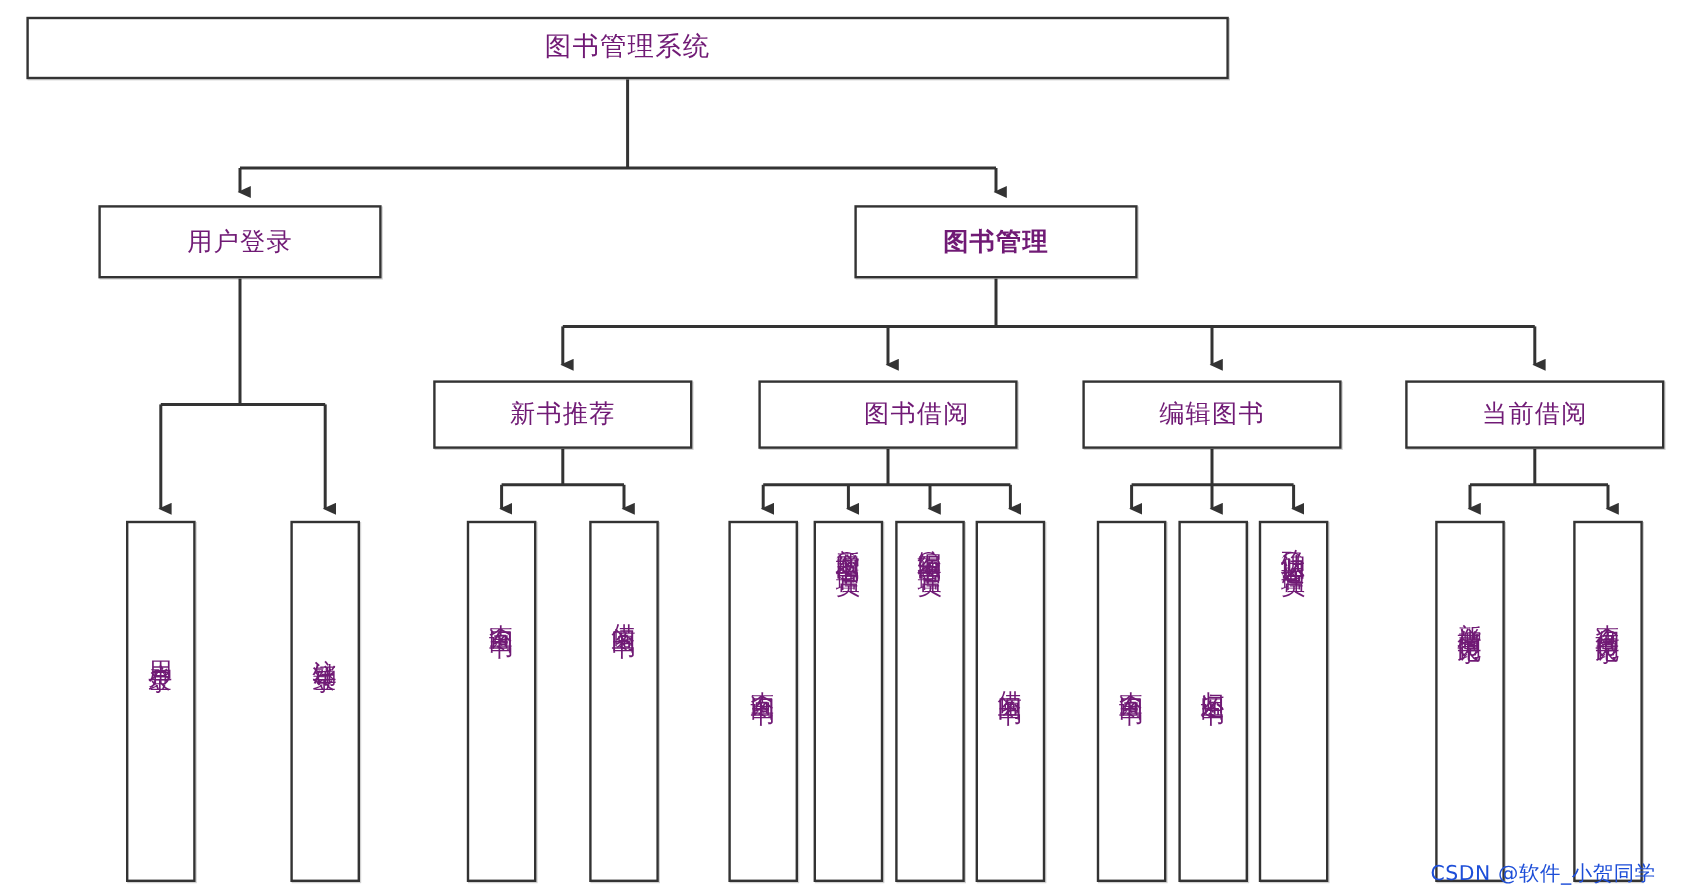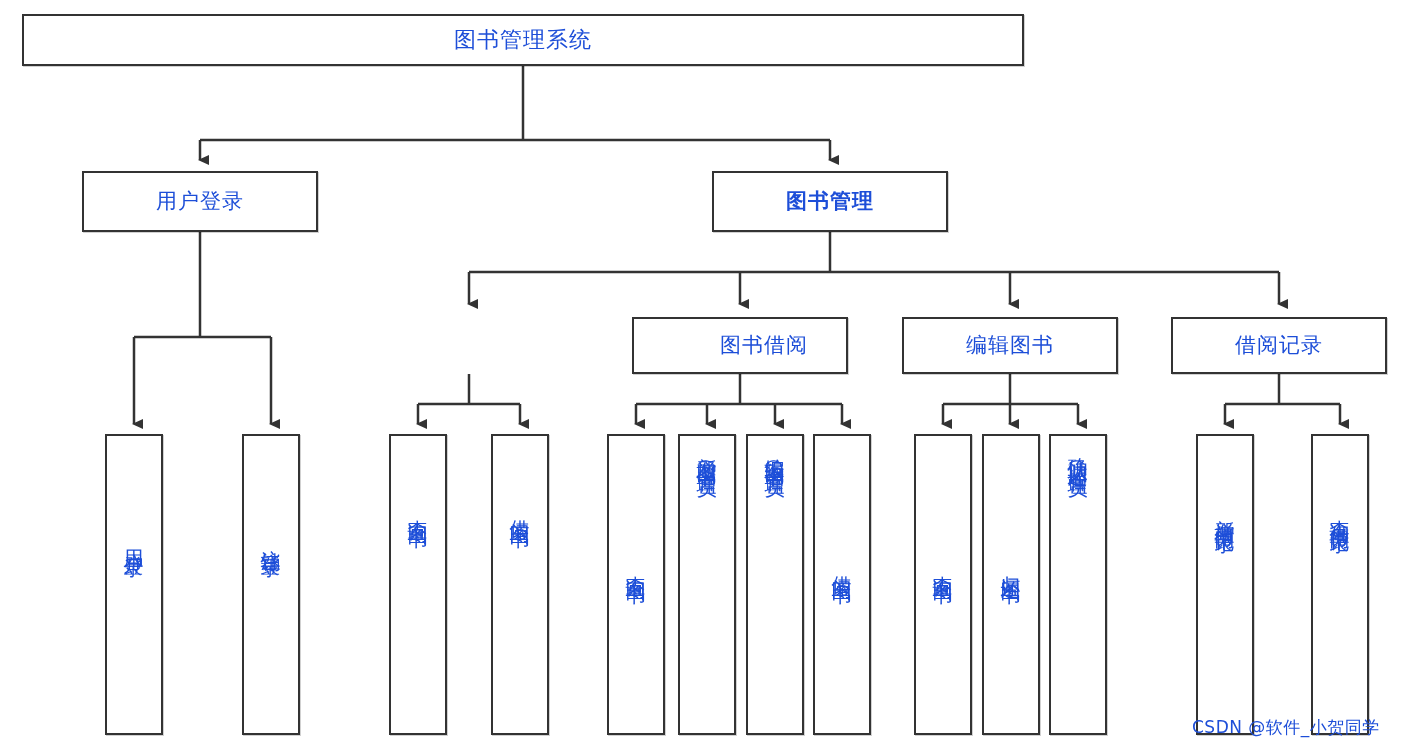--- a/index.html
+++ b/index.html
@@ -30,21 +30,21 @@
     position: absolute;
     box-sizing: border-box;
     border: 2px solid #333333;
     background: #ffffff;
     display: flex;
     align-items: center;
     justify-content: center;
     box-shadow: 1px 1px 0 rgba(0,0,0,0.18);
   }
   .node .label {
-    color: #1d4ed8;
+    color: #701a75;
     line-height: 1.18;
     text-align: center;
     white-space: nowrap;
   }
   
   .node.horiz .label {
     font-size: 21px;
     letter-spacing: 1px;
   }
   .node.root .label {
@@ -142,31 +142,34 @@
   </div>
 
   <div class="node horiz" style="left:82px; top:171px; width:236px; height:61px;">
     <span class="label">用户登录</span>
   </div>
 
   <div class="node horiz" style="left:712px; top:171px; width:236px; height:61px;font-weight:bold;">
     <span class="label">图书管理</span>
   </div>
 
+  <div class="node horiz" style="left:361px; top:317px; width:216px; height:57px;">
+    <span class="label">新书推荐</span>
+  </div>
 
   <div class="node horiz" style="left:632px; top:317px; width:216px; height:57px;padding-left:48px;">
     <span class="label">图书借阅</span>
   </div>
 
   <div class="node horiz" style="left:902px; top:317px; width:216px; height:57px;">
     <span class="label">编辑图书</span>
   </div>
 
   <div class="node horiz" style="left:1171px; top:317px; width:216px; height:57px;">
-    <span class="label">借阅记录</span>
+    <span class="label">当前借阅</span>
   </div>
 
   <div class="node vert mid2" style="left:105px; top:434px; width:58px; height:301px;">
     <span class="label">用户登录</span>
   </div>
 
   <div class="node vert mid2" style="left:242px; top:434px; width:58px; height:301px;">
     <span class="label">注销登录</span>
   </div>
 

